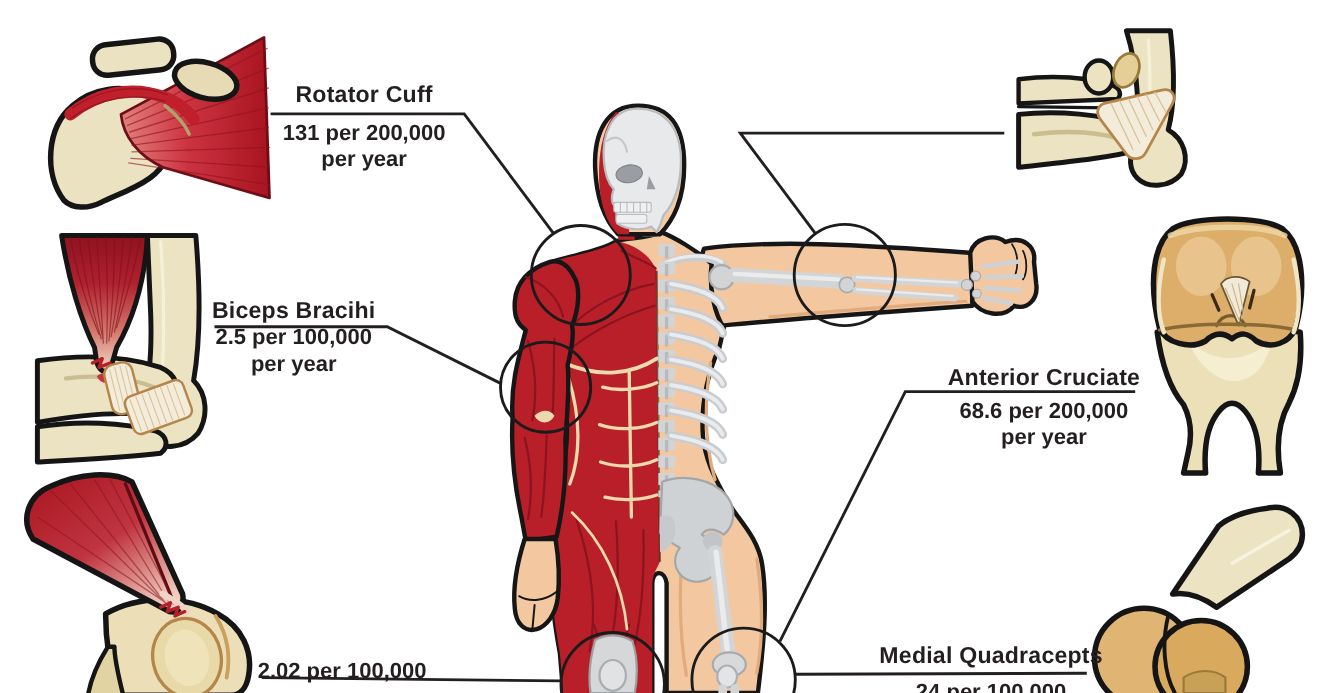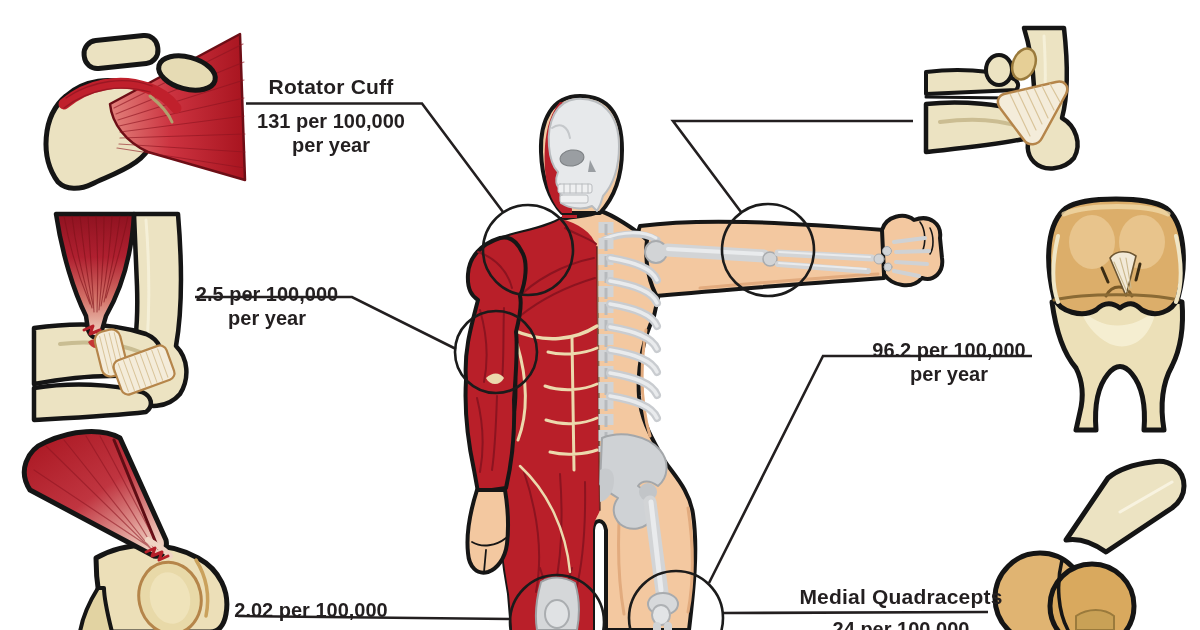--- a/index.html
+++ b/index.html
@@ -216,32 +216,34 @@
     <circle cx="528" cy="250" r="45"></circle>
     <circle cx="496" cy="352" r="41"></circle>
     <circle cx="768" cy="250" r="46"></circle>
     <circle cx="557" cy="622" r="47"></circle>
     <circle cx="676" cy="618" r="47"></circle>
   </g>
 </svg>
 
   <div class="callout" style="left:331px;top:75px;">
     <div class="t">Rotator Cuff</div>
-    <div class="r" style="margin-top:10px;">131 per 100,000</div>
+    <div class="r" style="margin-top:10px;">131 per 200,000</div>
     <div class="r">per year</div>
   </div>
 
   <div class="callout" style="left:267px;top:271px;">
-    <div class="r" style="margin-top:11px;">2.5 per 100,000</div>
+    <div class="t">Biceps Bracihi</div>
+    <div class="r" style="">2.5 per 100,000</div>
     <div class="r">per year</div>
   </div>
 
 
   <div class="callout" style="left:949px;top:332px;">
-    <div class="r" style="margin-top:6px;">96.2 per 100,000</div>
+    <div class="t">Anterior Cruciate</div>
+    <div class="r" style="margin-top:6px;">68.6 per 200,000</div>
     <div class="r">per year</div>
   </div>
 
   <div class="callout" style="left:311px;top:589px;">
     <div class="r" style="margin-top:9px;">2.02 per 100,000</div>
   </div>
 
   <div class="callout" style="left:901px;top:585px;">
     <div class="t">Medial Quadracepts</div>
     <div class="r" style="margin-top:8px;">24 per 100,000</div>

